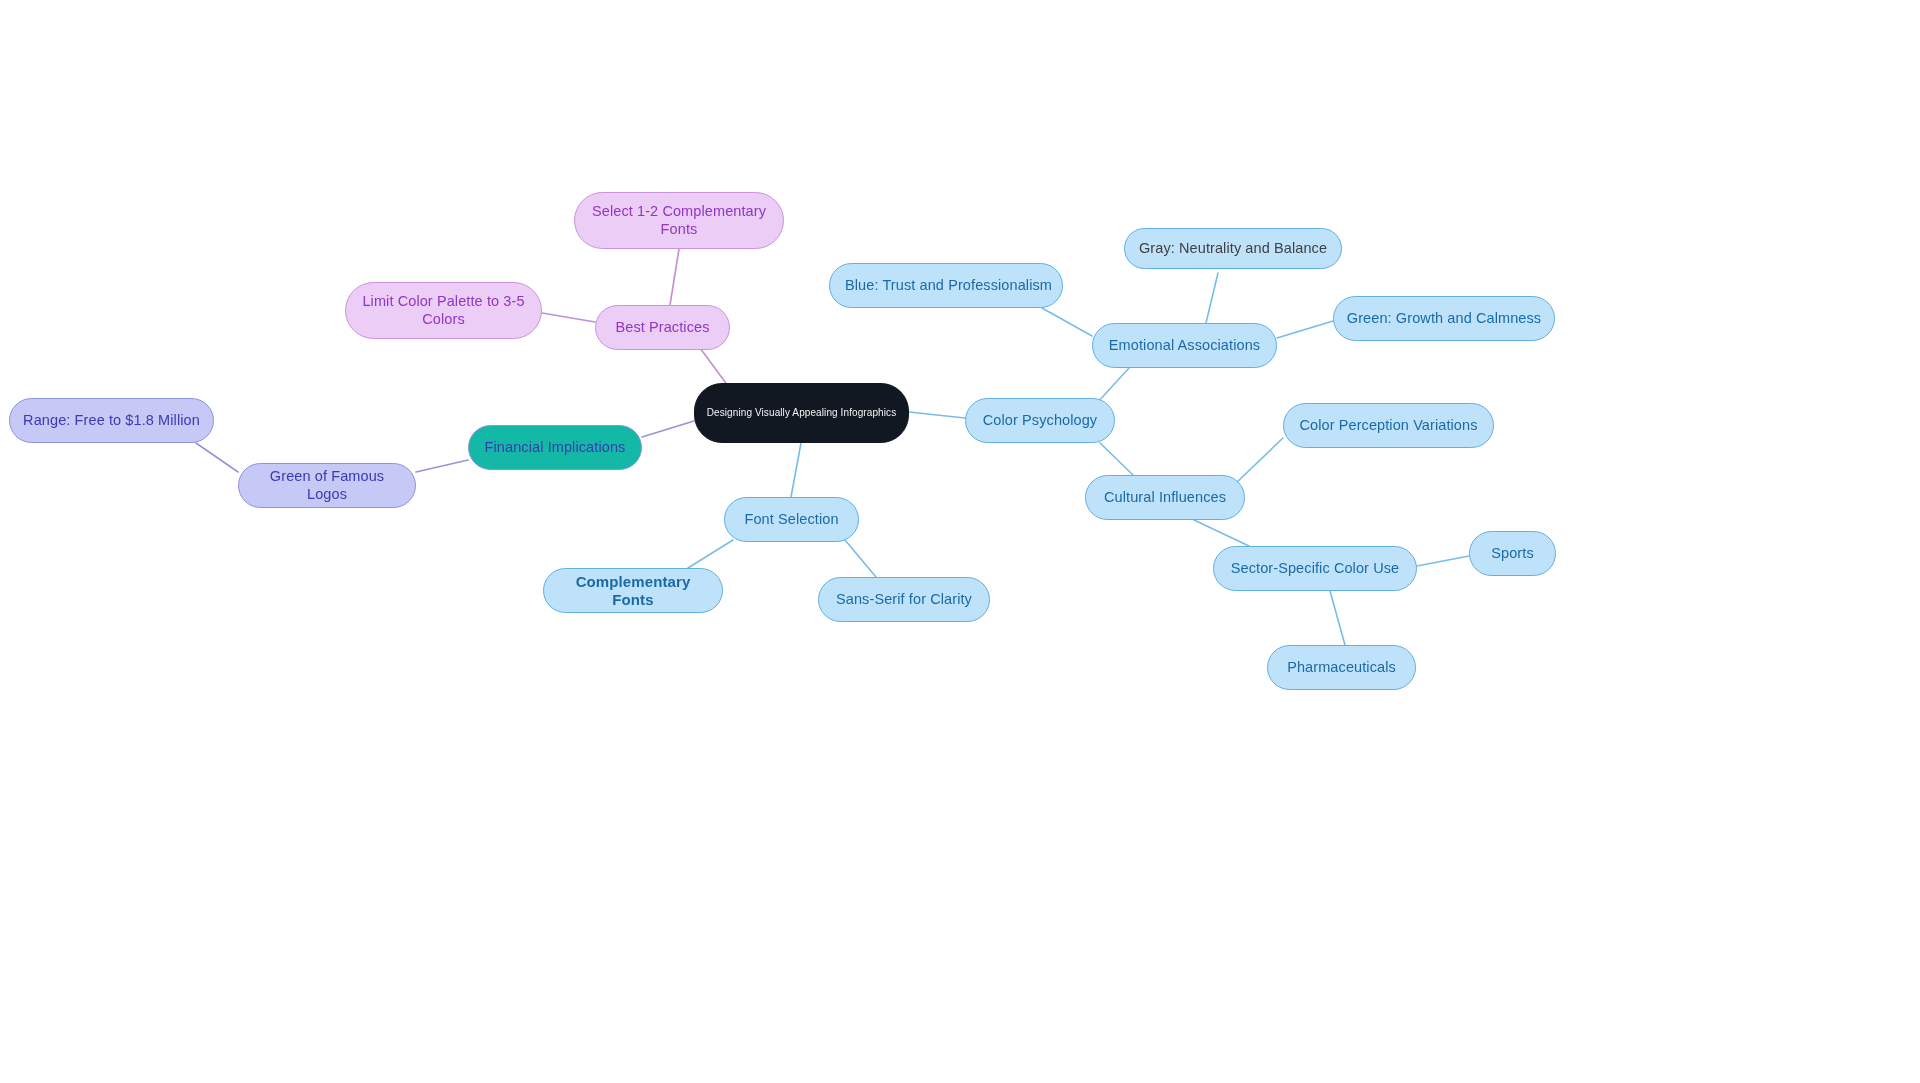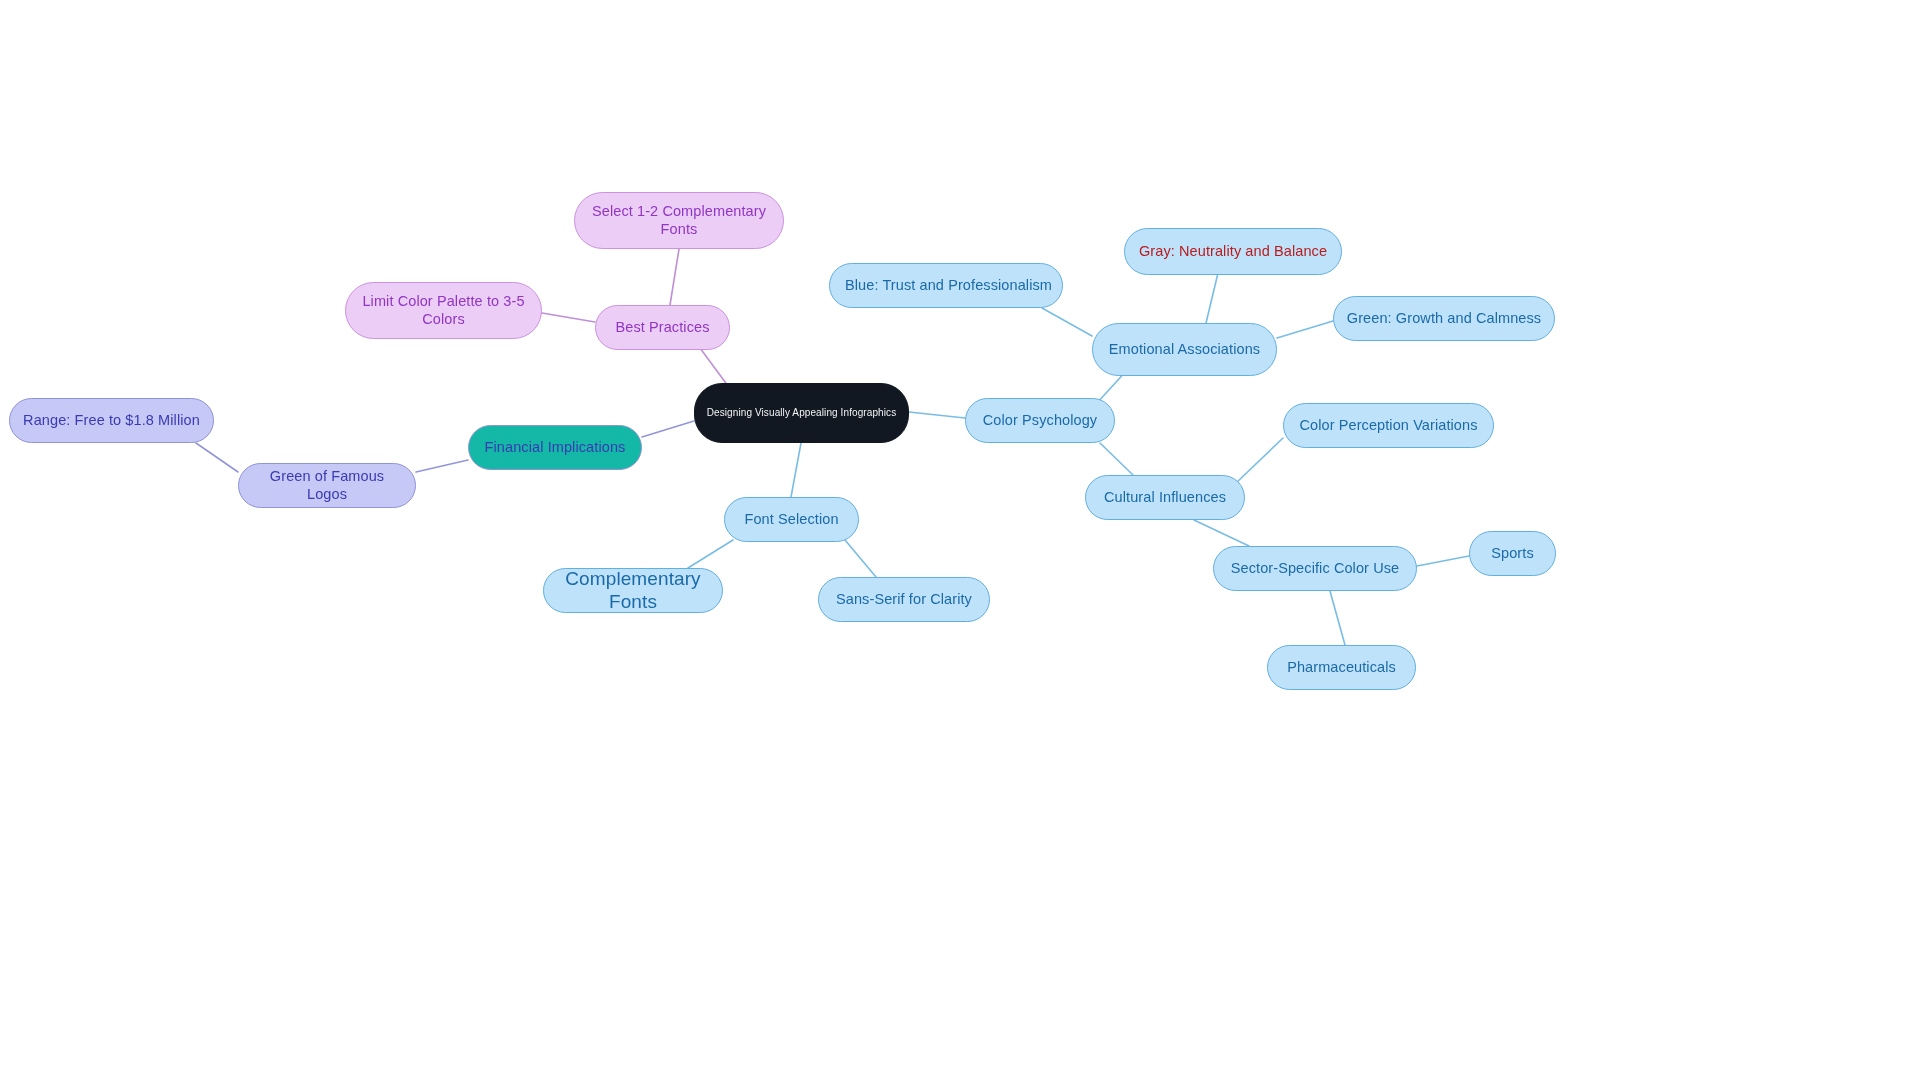--- a/index.html
+++ b/index.html
@@ -96,36 +96,36 @@
       </div>
       <div class="mm-node" style="left: 238px; top: 463px; width: 178px; height: 45px; background: rgb(198, 201, 246); border-color: rgb(143, 147, 216); color: rgb(58, 58, 180); font-size: 14.5px;">
         <span class="mm-node-label">Green of Famous Logos</span>
       </div>
       <div class="mm-node" style="left: 9px; top: 398px; width: 205px; height: 45px; background: rgb(198, 201, 246); border-color: rgb(143, 147, 216); color: rgb(58, 58, 180); font-size: 14.5px;">
         <span class="mm-node-label">Range: Free to $1.8 Million</span>
       </div>
       <div class="mm-node" style="left: 724px; top: 497px; width: 135px; height: 45px; background: rgb(191, 226, 251); border-color: rgb(98, 176, 224); color: rgb(26, 106, 168); font-size: 14.5px;">
         <span class="mm-node-label">Font Selection</span>
       </div>
-      <div class="mm-node" style="left: 543px; top: 568px; width: 180px; height: 45px; background: rgb(191, 226, 251); border-color: rgb(98, 176, 224); color: rgb(26, 106, 168); font-size: 19px;">
+      <div class="mm-node" style="left: 543px; top: 568px; width: 180px; height: 45px; background: rgb(191, 226, 251); border-color: rgb(98, 176, 224); color: rgb(26, 106, 168); font-size: 15px; font-weight: bold;">
         <span class="mm-node-label">Complementary Fonts</span>
       </div>
       <div class="mm-node" style="left: 818px; top: 577px; width: 172px; height: 45px; background: rgb(191, 226, 251); border-color: rgb(98, 176, 224); color: rgb(26, 106, 168); font-size: 14.5px;">
         <span class="mm-node-label">Sans-Serif for Clarity</span>
       </div>
       <div class="mm-node" style="left: 965px; top: 398px; width: 150px; height: 45px; background: rgb(191, 226, 251); border-color: rgb(98, 176, 224); color: rgb(26, 106, 168); font-size: 14.5px;">
         <span class="mm-node-label">Color Psychology</span>
       </div>
-      <div class="mm-node" style="left: 1092px; top: 323px; width: 185px; height: 53px; background: rgb(191, 226, 251); border-color: rgb(98, 176, 224); color: rgb(26, 106, 168); font-size: 14.5px;">
+      <div class="mm-node" style="left: 1092px; top: 323px; width: 185px; height: 45px; background: rgb(191, 226, 251); border-color: rgb(98, 176, 224); color: rgb(26, 106, 168); font-size: 14.5px;">
         <span class="mm-node-label">Emotional Associations</span>
       </div>
       <div class="mm-node" style="left: 829px; top: 263px; width: 234px; height: 45px; background: rgb(191, 226, 251); border-color: rgb(98, 176, 224); color: rgb(26, 106, 168); font-size: 14.5px; text-align: right;">
         <span class="mm-node-label">Blue: Trust and Professionalism</span>
       </div>
-      <div class="mm-node" style="left: 1124px; top: 228px; width: 218px; height: 47px; background: rgb(191, 226, 251); border-color: rgb(98, 176, 224); color: #b91c1c; font-size: 14.5px;">
+      <div class="mm-node" style="left: 1124px; top: 228px; width: 218px; height: 41px; background: rgb(191, 226, 251); border-color: rgb(98, 176, 224); color: #404040; font-size: 14.5px;">
         <span class="mm-node-label">Gray: Neutrality and Balance</span>
       </div>
       <div class="mm-node" style="left: 1333px; top: 296px; width: 222px; height: 45px; background: rgb(191, 226, 251); border-color: rgb(98, 176, 224); color: rgb(26, 106, 168); font-size: 14.5px;">
         <span class="mm-node-label">Green: Growth and Calmness</span>
       </div>
       <div class="mm-node" style="left: 1085px; top: 475px; width: 160px; height: 45px; background: rgb(191, 226, 251); border-color: rgb(98, 176, 224); color: rgb(26, 106, 168); font-size: 14.5px;">
         <span class="mm-node-label">Cultural Influences</span>
       </div>
       <div class="mm-node" style="left: 1283px; top: 403px; width: 211px; height: 45px; background: rgb(191, 226, 251); border-color: rgb(98, 176, 224); color: rgb(26, 106, 168); font-size: 14.5px;">
         <span class="mm-node-label">Color Perception Variations</span>

